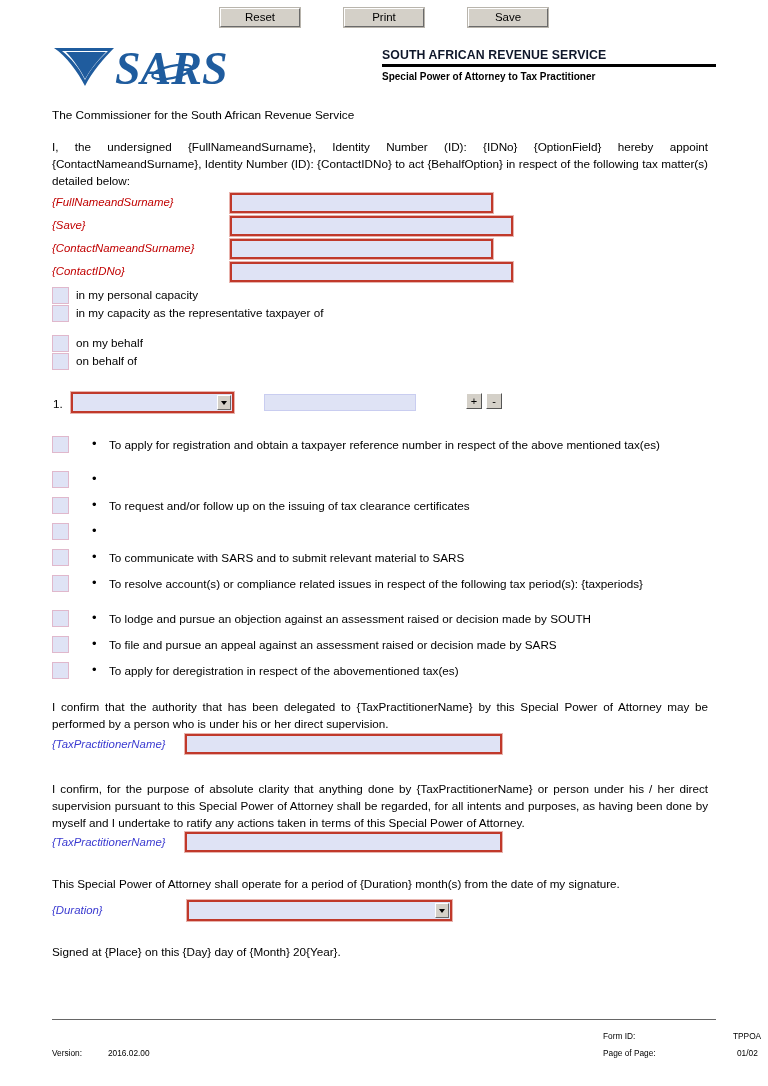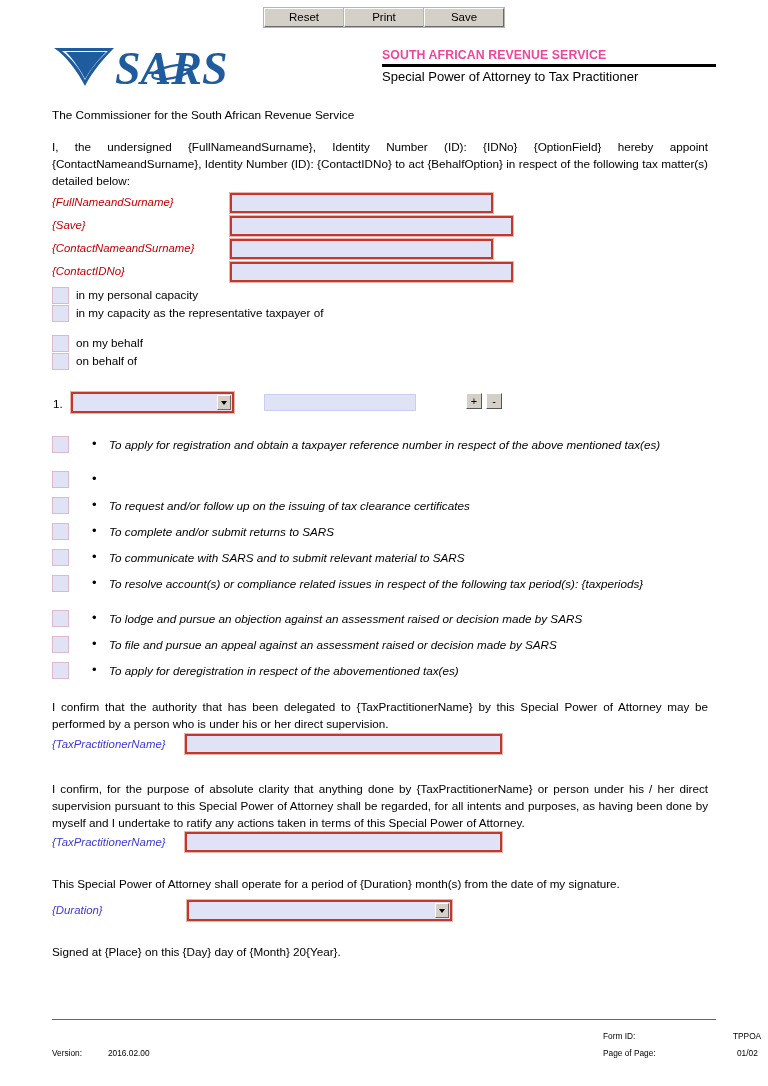--- a/index.html
+++ b/index.html
@@ -13,21 +13,21 @@
     position: relative;
     font-family: "Liberation Sans", sans-serif;
     color: #000;
     overflow: hidden;
   }
 
   
   .toolbar {
     position: absolute;
     top: 8px; left: 0; width: 768px;
-    display: flex; justify-content: center; 
+    display: flex; justify-content: center; gap: 44px;
   }
   .tb-btn {
     width: 80px; height: 19px;
     background: #d4d0c8;
     border-top: 1px solid #ffffff;
     border-left: 1px solid #ffffff;
     border-right: 1px solid #6a6a6a;
     border-bottom: 1px solid #6a6a6a;
     outline: 1px solid #b9b5ad;
     font-family: "Liberation Sans", sans-serif;
@@ -38,24 +38,24 @@
 
   
   .page { position: absolute; left: 52px; top: 0; width: 664px; }
 
   
   .hdr { position: absolute; top: 40px; left: 0; width: 664px; height: 52px; }
   .logo { position: absolute; left: 0; top: 2px; width: 220px; height: 48px; text-decoration: underline; }
   .hdr-right { position: absolute; left: 330px; top: 8px; width: 334px; }
   .hdr-title {
     font-size: 12.3px; font-weight: bold; letter-spacing: .1px;
-    line-height: 15px; color: #ec4899;
+    line-height: 15px; color: #0f172a;
   }
   .hdr-rule { height: 2.5px; background: #000; margin: 1px 0 2px 0; width: 334px; }
-  .hdr-sub { font-size: 13px; line-height: 15px; color: #000; }
+  .hdr-sub { font-size: 10px; line-height: 15px; color: #000; font-weight: bold; }
 
   .commissioner {
     position: absolute; top: 108px; left: 0;
     font-size: 11.8px; font-weight: normal; color: #000;
   }
 
   .intro {
     position: absolute; top: 138px; left: 0; width: 656px;
     font-size: 11.7px; line-height: 17px; text-align: justify; color: #000;
   }
@@ -138,21 +138,21 @@
   
   .powers { position: absolute; top: 434px; left: 0; width: 664px; }
   .prow { position: relative; min-height: 23px; margin-bottom: 3px; }
   .prow .cbox { top: 2px; }
   .pbullet {
     position: absolute; left: 40px; top: 3px;
     font-size: 13px; line-height: 14px; color: #000;
   }
   .ptext {
     position: absolute; left: 57px; top: 3px; width: 600px;
-    font-size: 11.7px; line-height: 15.5px; color: #000; font-style: italic;
+    font-size: 11.7px; line-height: 15.5px; color: #000;
   }
 
   
   .para {
     position: absolute; left: 0; width: 656px;
     font-size: 11.7px; line-height: 17px; text-align: justify; color: #000;
   }
   .p1 { top: 698px; }
   .p2 { top: 780px; }
   .p3 { top: 875px; }
@@ -286,36 +286,35 @@
       <span class="pbullet">•</span>
     </div>
     <div class="prow" style="margin-top:3px;">
       <span class="cbox"></span>
       <span class="pbullet">•</span>
       <span class="ptext">To request and/or follow up on the issuing of tax clearance certificates</span>
     </div>
     <div class="prow" style="margin-top:3px;">
       <span class="cbox"></span>
       <span class="pbullet">•</span>
-      <span class="ptext">To complete and/or submit returns to SARS</span>
     </div>
     <div class="prow" style="margin-top:3px;">
       <span class="cbox"></span>
       <span class="pbullet">•</span>
       <span class="ptext">To communicate with SARS and to submit relevant material to SARS</span>
     </div>
     <div class="prow" style="margin-top:3px;">
       <span class="cbox"></span>
       <span class="pbullet">•</span>
       <span class="ptext" style="width:565px;">To resolve account(s) or compliance related issues in respect of the following tax period(s): {taxperiods}</span>
     </div>
     <div class="prow" style="margin-top:12px;">
       <span class="cbox"></span>
       <span class="pbullet">•</span>
-      <span class="ptext">To lodge and pursue an objection against an assessment raised or decision made by SARS</span>
+      <span class="ptext">To lodge and pursue an objection against an assessment raised or decision made by SOUTH</span>
     </div>
     <div class="prow" style="margin-top:3px;">
       <span class="cbox"></span>
       <span class="pbullet">•</span>
       <span class="ptext">To file and pursue an appeal against an assessment raised or decision made by SARS</span>
     </div>
     <div class="prow" style="margin-top:3px;">
       <span class="cbox"></span>
       <span class="pbullet">•</span>
       <span class="ptext">To apply for deregistration in respect of the abovementioned tax(es)</span>

